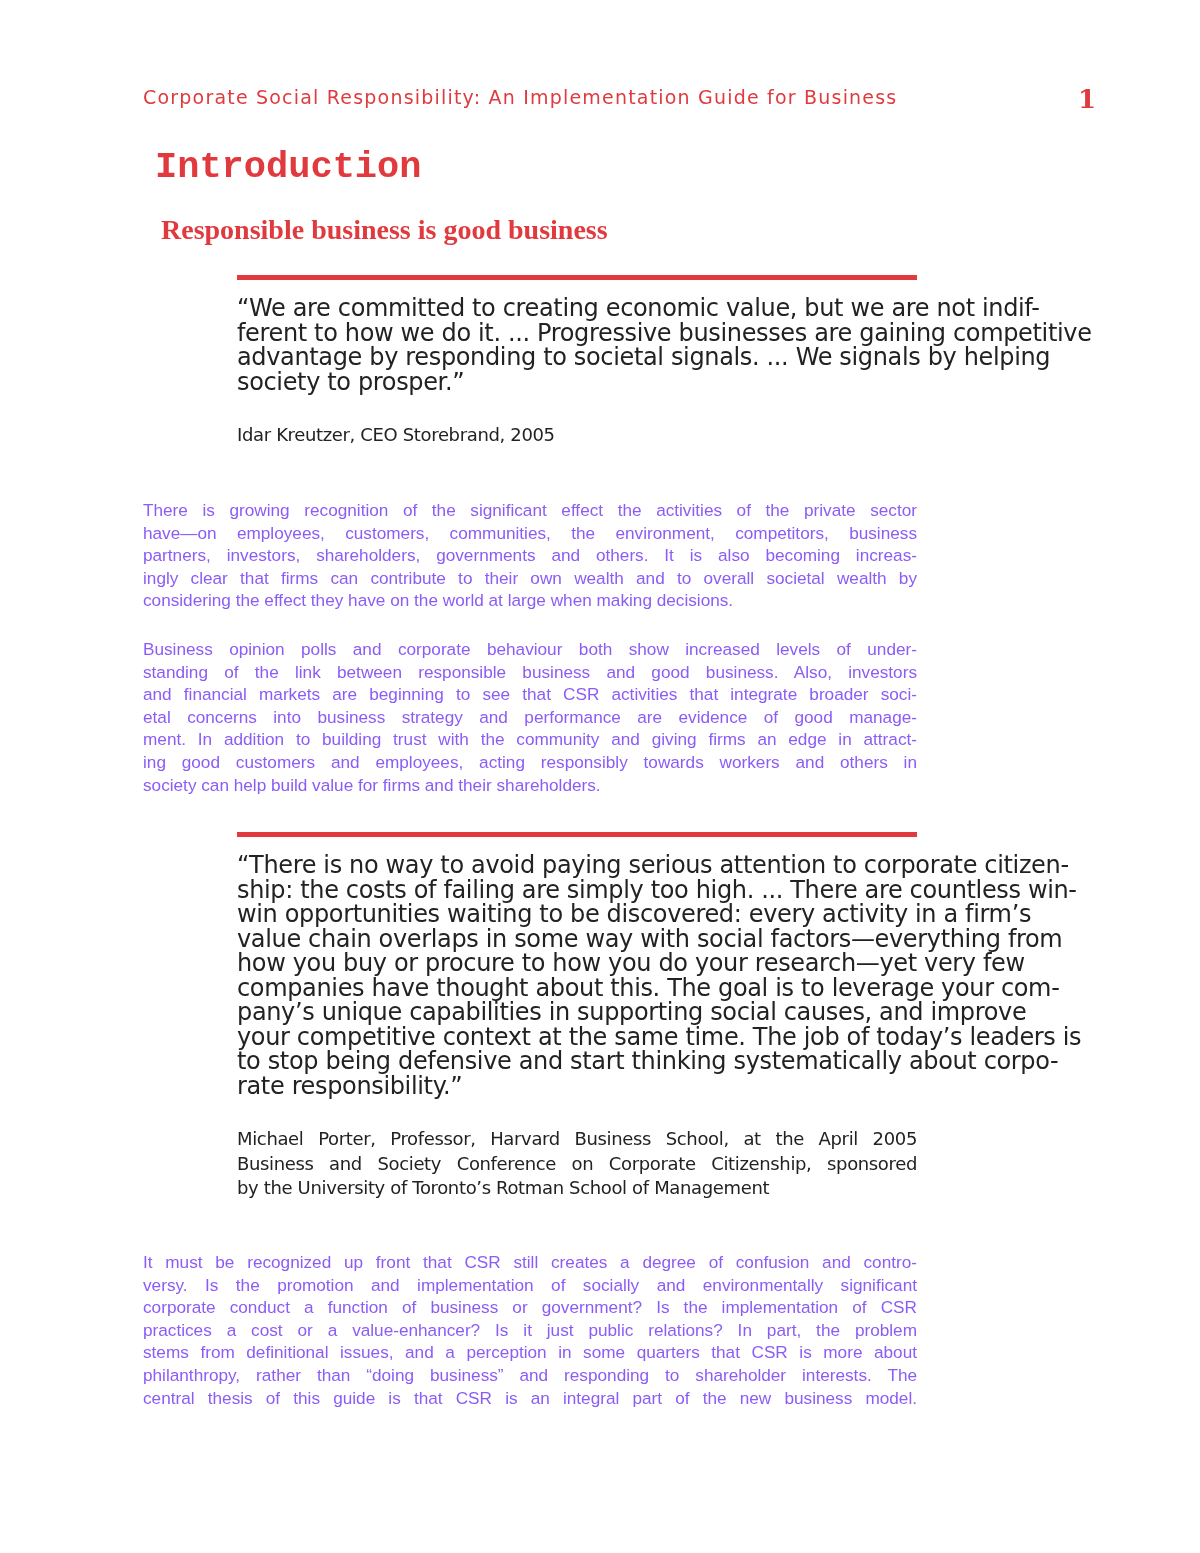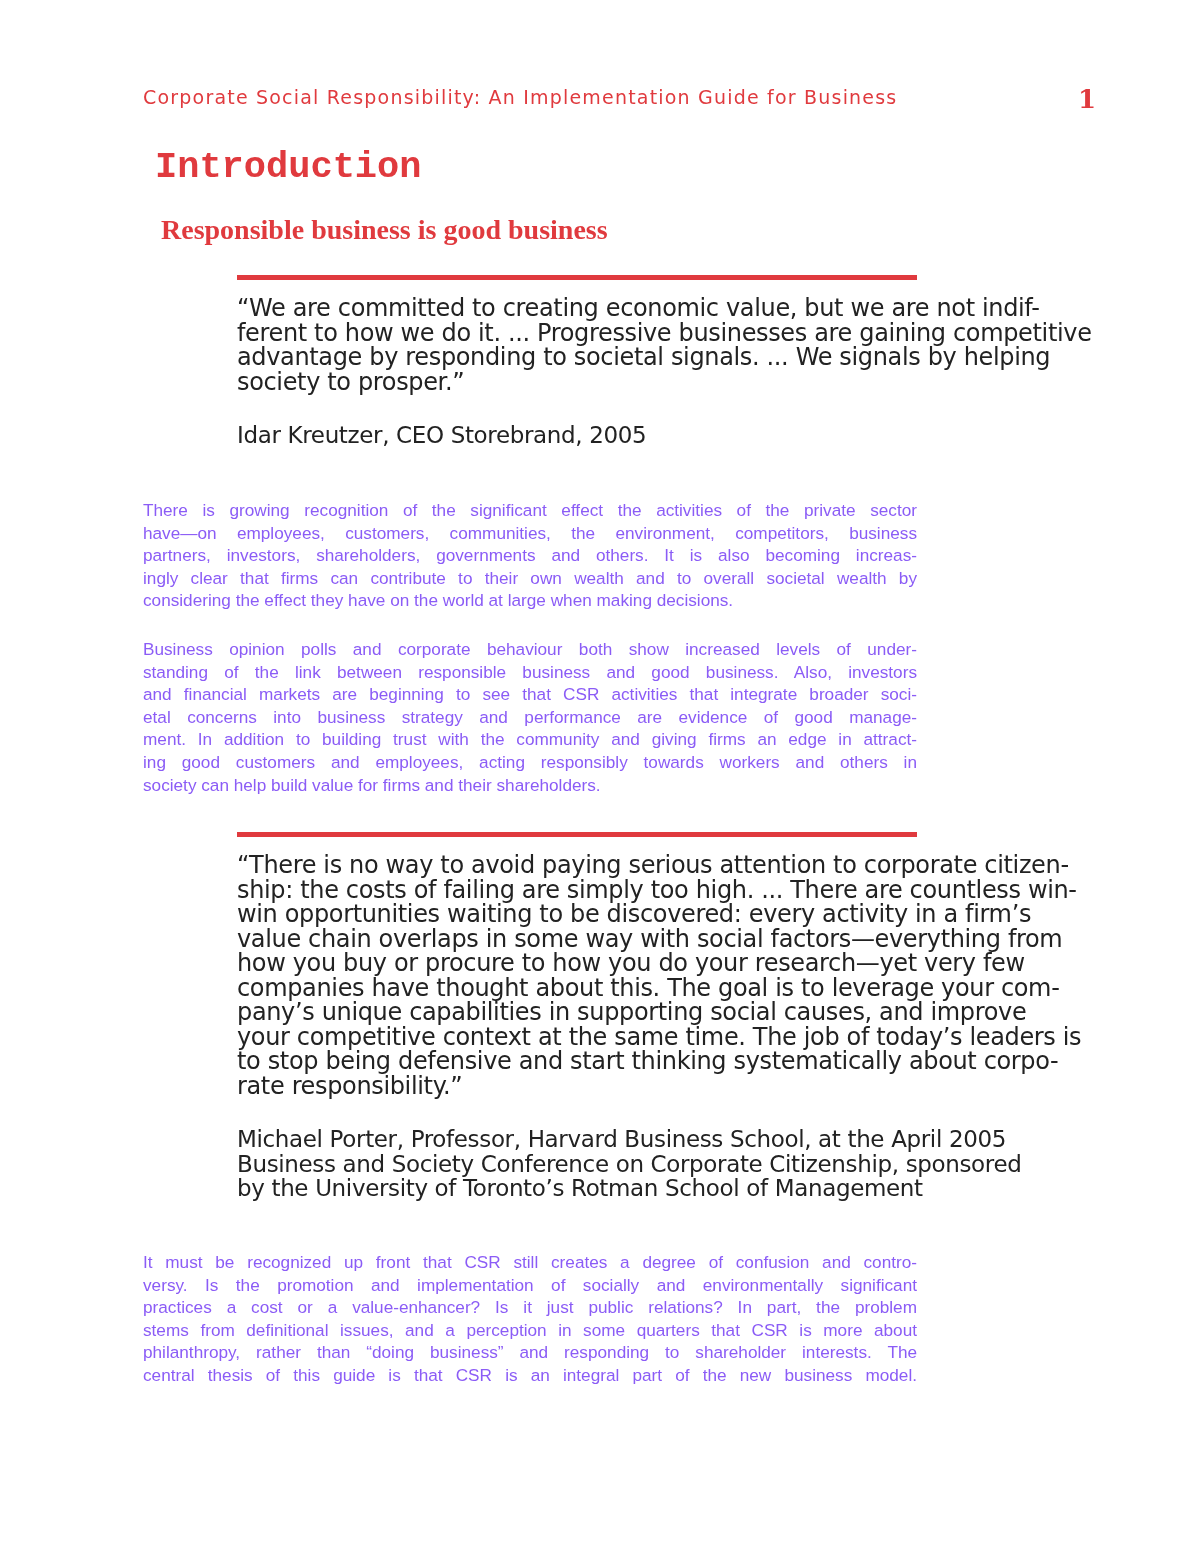--- a/index.html
+++ b/index.html
@@ -24,21 +24,21 @@
   .rule { position: absolute; left: 237px; width: 680px; height: 5px; background: #e03a3e; }
   .quote {
     position: absolute; left: 237px; width: 680px;
     font-family: "DejaVu Sans", sans-serif; font-size: 24px; color: #222222;
     line-height: 24.5px; text-align: justify; letter-spacing: -0.35px;
   }
   .quote .ln { display: block; text-align: justify; text-align-last: justify; white-space: nowrap; }
   .quote .ln.last { text-align-last: left; }
   .attr {
     position: absolute; left: 237px; width: 680px;
-    font-family: "DejaVu Sans", sans-serif; font-size: 23px; color: #222222;
+    font-family: "DejaVu Sans", sans-serif; font-size: 18px; color: #222222;
     line-height: 24.5px; letter-spacing: -0.35px;
   }
   .attr .ln { display: block; text-align: justify; text-align-last: justify; white-space: nowrap; }
   .attr .ln.last { text-align-last: left; }
   .para {
     position: absolute; left: 143px; width: 774px;
     font-family: "Liberation Sans", sans-serif; font-size: 17.2px; color: #8b5cf6;
     line-height: 22.6px;
   }
   .para .ln { display: block; text-align: justify; text-align-last: justify; white-space: nowrap; }
@@ -98,17 +98,18 @@
 </div>
 <div class="attr" style="top:1127px;">
   <span class="ln">Michael Porter, Professor, Harvard Business School, at the April 2005</span>
   <span class="ln">Business and Society Conference on Corporate Citizenship, sponsored</span>
   <span class="ln last">by the University of Toronto’s Rotman School of Management</span>
 </div>
 
 <div class="para" style="top:1251px;">
   <span class="ln">It must be recognized up front that CSR still creates a degree of confusion and contro-</span>
   <span class="ln">versy. Is the promotion and implementation of socially and environmentally significant</span>
+  <span class="ln">corporate conduct a function of business or government? Is the implementation of CSR</span>
   <span class="ln">practices a cost or a value-enhancer? Is it just public relations? In part, the problem</span>
   <span class="ln">stems from definitional issues, and a perception in some quarters that CSR is more about</span>
   <span class="ln">philanthropy, rather than “doing business” and responding to shareholder interests. The</span>
   <span class="ln full">central thesis of this guide is that CSR is an integral part of the new business model.</span>
 </div>
 
 </body></html>

